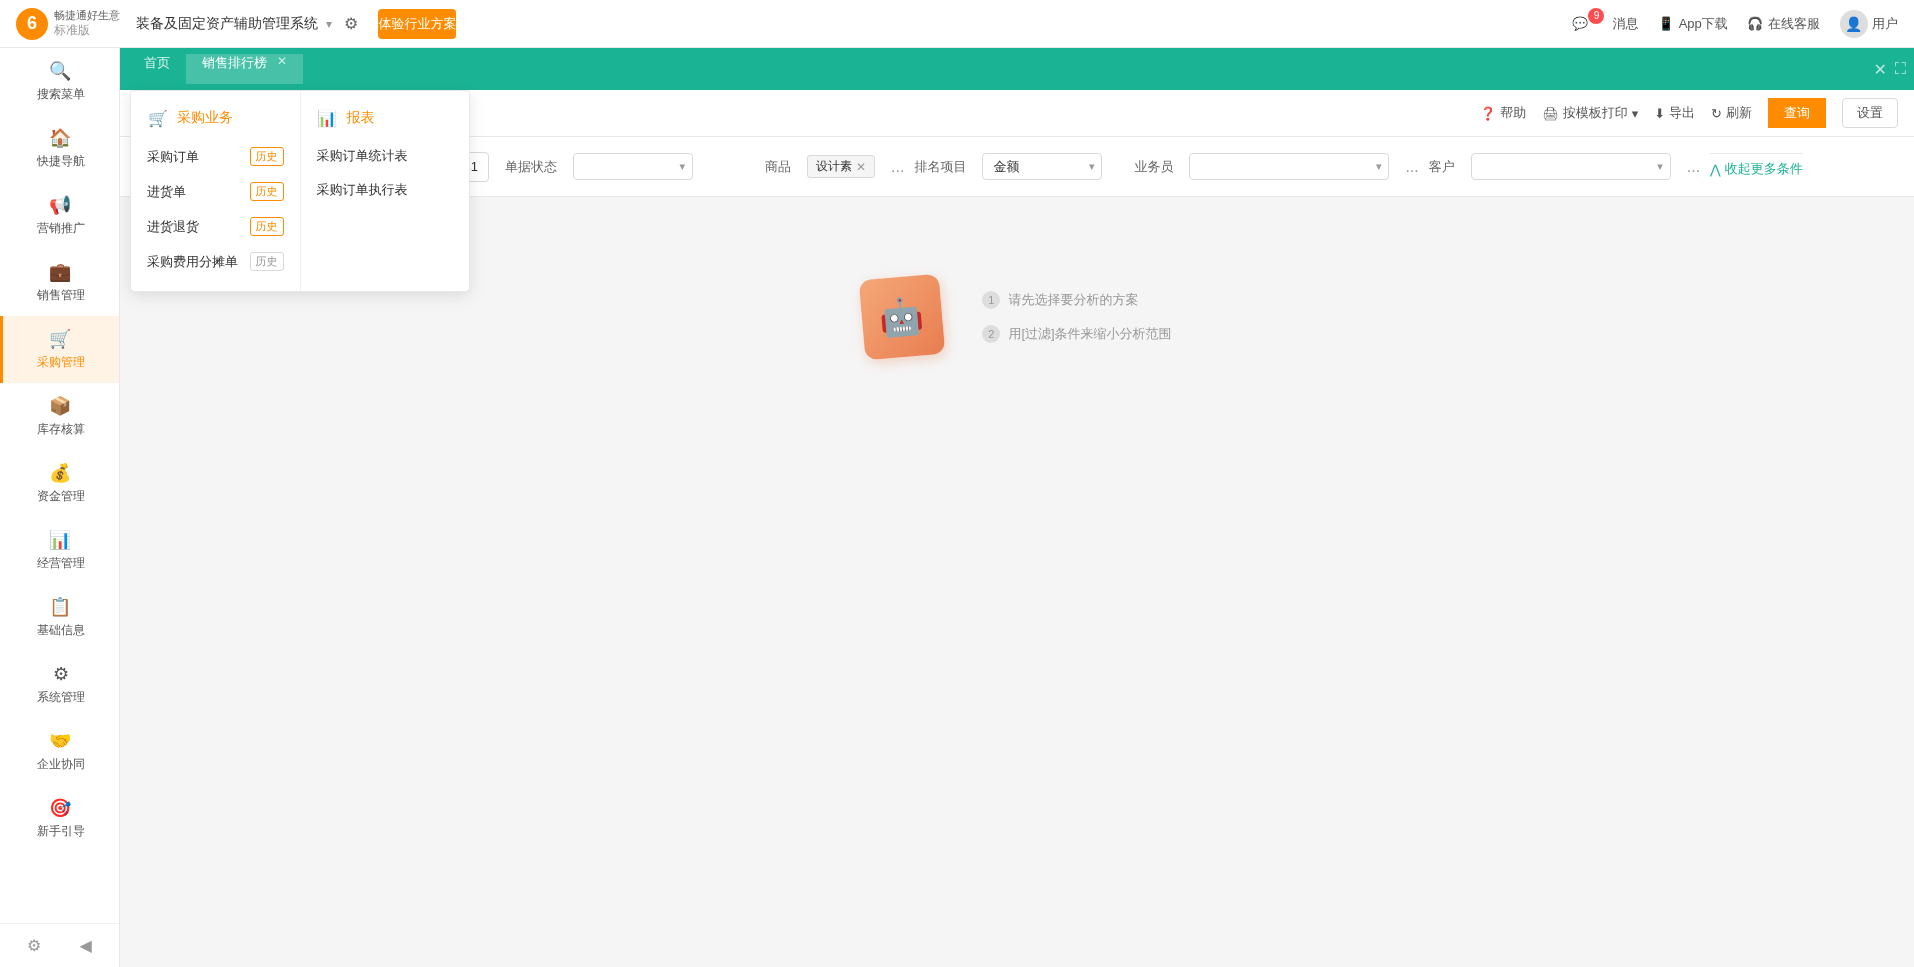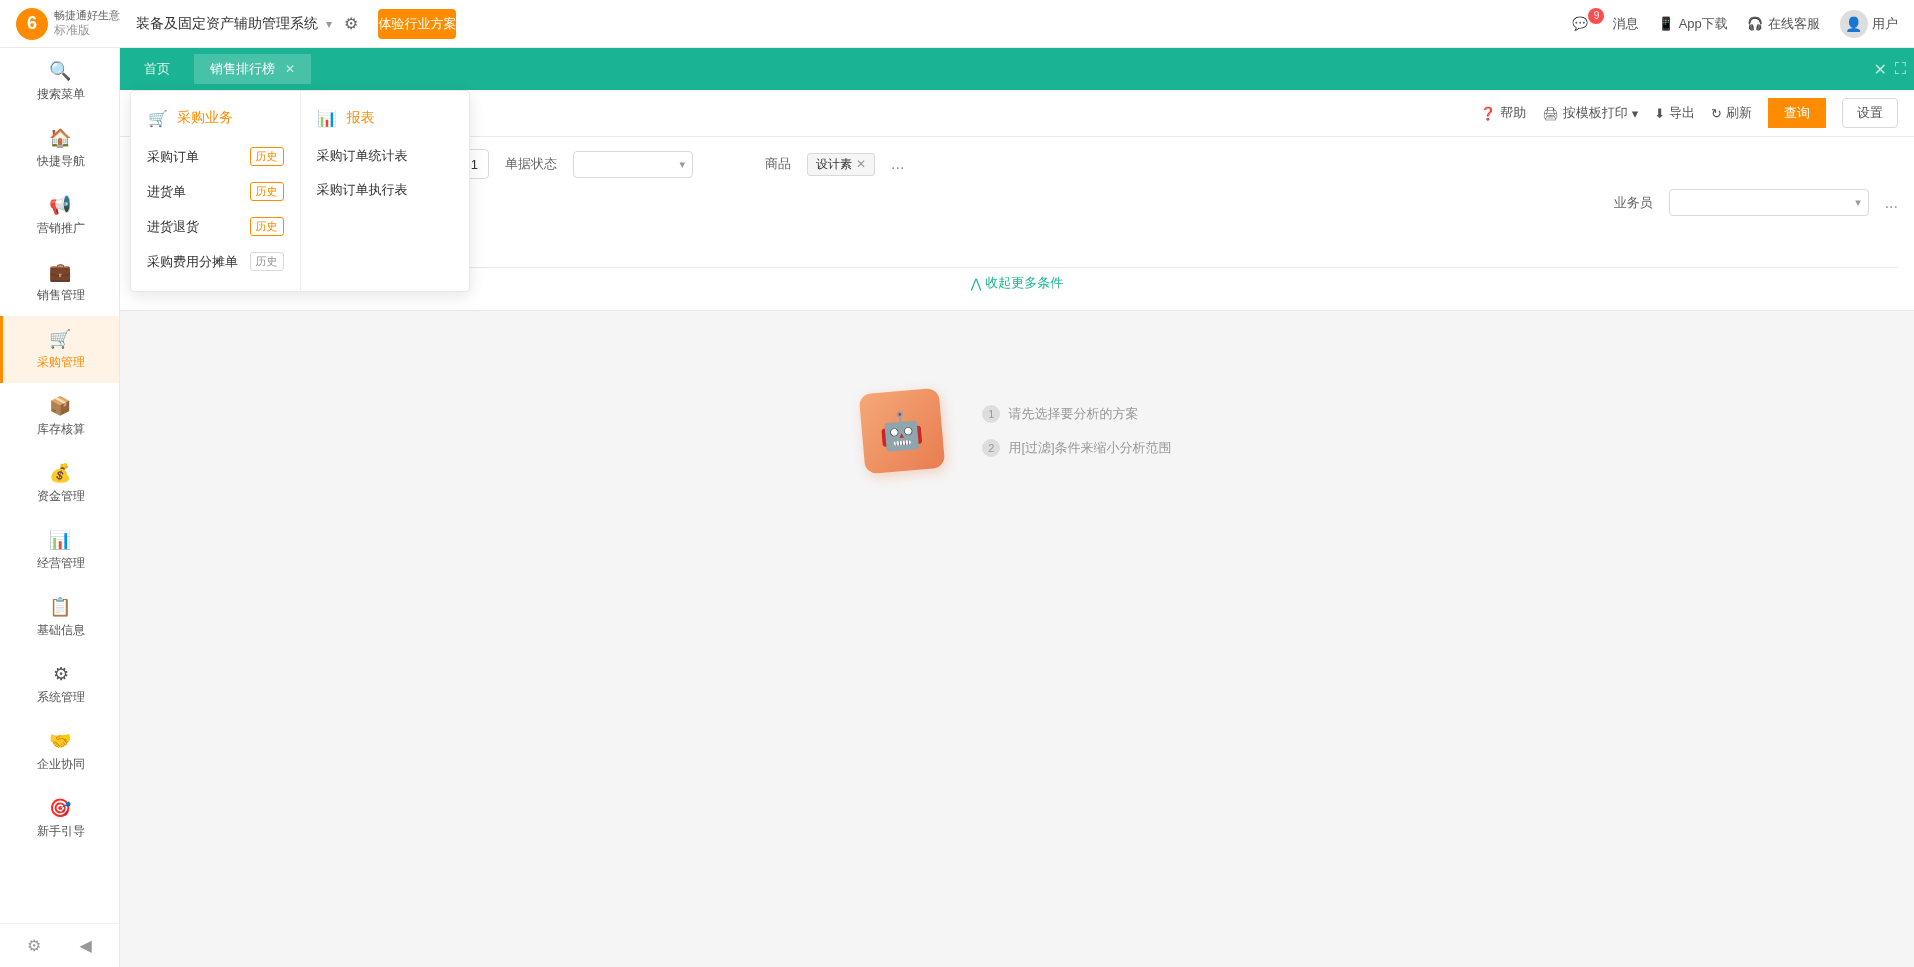--- a/index.html
+++ b/index.html
@@ -139,31 +139,30 @@
       background: #1ab394;
       display: flex;
       align-items: center;
       padding: 0 8px;
       position: relative;
     }
     .tab-item {
       height: 30px;
       padding: 0 16px;
       display: flex;
-      align-items: center;
+      align-items: flex-start;
       cursor: pointer;
       color: rgba(255,255,255,0.85);
       font-size: 13px;
       gap: 6px;
       position: relative;
     }
     .tab-item.active {
       background: rgba(255,255,255,0.2);
       color: white;
-      margin-left: 8px;
     }
     .tab-close {
       font-size: 12px;
       opacity: 0.7;
       margin-left: 4px;
     }
     .tab-bar-right {
       margin-left: auto;
       display: flex;
       align-items: center;
@@ -179,21 +178,20 @@
       overflow: auto;
       position: relative;
     }
 
     
     .filter-bar {
       background: #fff;
       padding: 12px 16px;
       border-bottom: 1px solid #e8e8e8;
       display: flex;
-      flex-direction: column;
       gap: 10px;
     }
     .filter-row {
       display: flex;
       align-items: center;
       gap: 16px;
     }
     .filter-label { color: #666; white-space: nowrap; font-size: 13px; }
     .btn-primary {
       background: #ff8c00;

